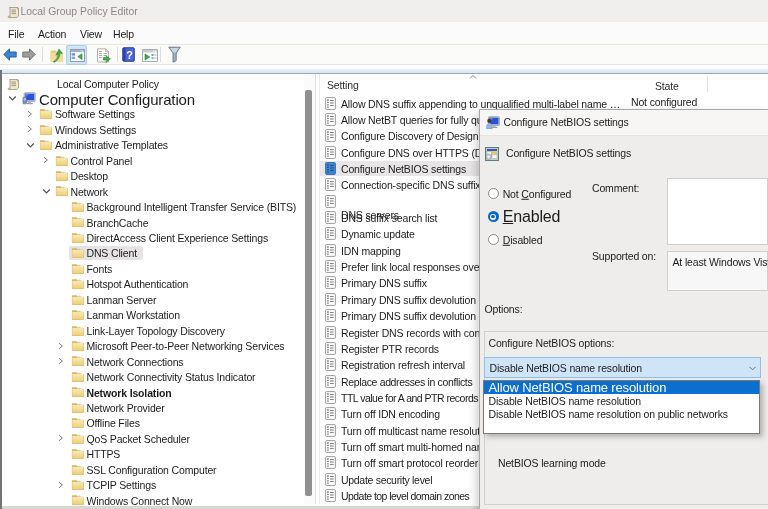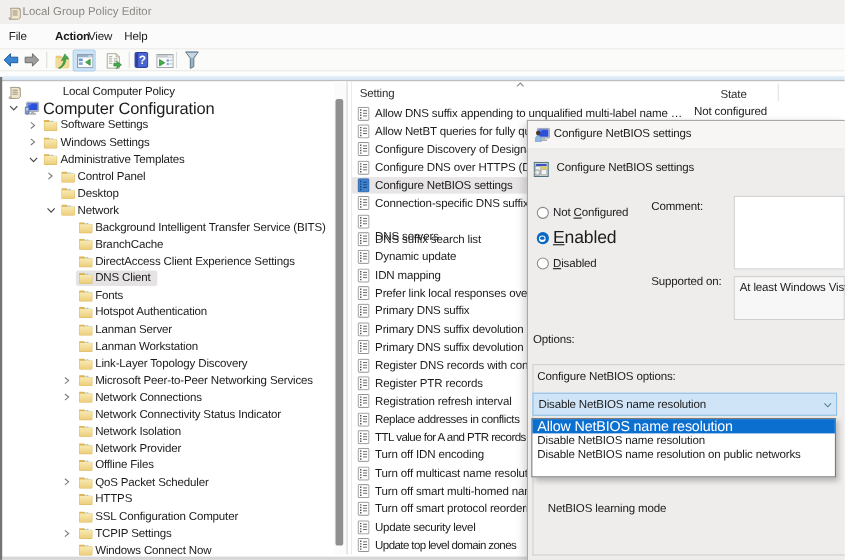--- a/index.html
+++ b/index.html
@@ -13,21 +13,21 @@
 <svg class="ab" style="left:7px;top:5px" width="13" height="14" viewBox="0 0 13 14">
 <path d="M2.5 2.5 H10 Q11.5 2.5 11.5 4 V11 Q10 13 8 12.5 H2 Q3.5 11.5 3 10 V4 Z" fill="#efe6cc" stroke="#9b9180" stroke-width="0.8"></path>
 <path d="M9 2.5 Q11.5 2 11 4.5" fill="#d9cba3" stroke="#9b9180" stroke-width="0.6"></path>
 <path d="M2 12.8 Q0.8 12.6 1.2 11.2 Q2.6 10.6 3 11.8 Q3.2 12.8 2 12.8Z" fill="#e3d7b5" stroke="#9b9180" stroke-width="0.6"></path>
 <path d="M4.5 5 H9 M4.5 6.8 H9 M4.5 8.6 H9" stroke="#8d8572" stroke-width="0.8"></path>
   </svg>
 <div class="t" style="left:20.5px;top:11.5px;font-size:10.4px;color:#8b8884;letter-spacing:0px;font-weight:normal;z-index:1;">Local Group Policy Editor</div>
 <div class="ab" style="left:0px;top:22px;width:768px;height:22.5px;background:#fbfbfb;z-index:0;"></div>
 <div class="ab" style="left:0px;top:44px;width:768px;height:0.8px;background:#e7e5e3;z-index:0;"></div>
 <div class="t" style="left:8px;top:33.5px;font-size:10.5px;color:#1a1a1a;letter-spacing:-0.15px;font-weight:normal;z-index:1;">File</div>
-<div class="t" style="left:38px;top:33.5px;font-size:10.5px;color:#1a1a1a;letter-spacing:-0.15px;font-weight:bold;z-index:1;margin-left:12px;">Action</div>
+<div class="t" style="left:38px;top:33.5px;font-size:10.5px;color:#1a1a1a;letter-spacing:-0.15px;font-weight:normal;z-index:1;">Action</div>
 <div class="t" style="left:80px;top:33.5px;font-size:10.5px;color:#1a1a1a;letter-spacing:-0.15px;font-weight:normal;z-index:1;">View</div>
 <div class="t" style="left:113px;top:33.5px;font-size:10.5px;color:#1a1a1a;letter-spacing:-0.15px;font-weight:normal;z-index:1;">Help</div>
 <div class="ab" style="left:0px;top:44.8px;width:768px;height:19px;background:#fbfbfa;z-index:0;"></div>
 <div class="ab" style="left:0px;top:63.6px;width:768px;height:0.9px;background:#e5e3e1;z-index:0;"></div>
 <div class="ab" style="left:0px;top:64.5px;width:768px;height:4px;background:#fdfdfd;z-index:0;"></div>
 <div class="ab" style="left:0px;top:68.5px;width:768px;height:4.5px;background:linear-gradient(#e9f0f8,#d2e4f4);z-index:0;"></div>
 <div class="ab" style="left:0px;top:73px;width:768px;height:1px;background:#a5a5a5;z-index:0;"></div>
 <div class="ab" style="left:0px;top:69.5px;width:2px;height:439.5px;background:#747474;z-index:3;"></div>
 <svg class="ab" style="left:3px;top:48px" width="14" height="13" viewBox="0 0 14 13">
 <path d="M6.5 0.8 L0.8 6.5 L6.5 12.2 V9 H13.2 V4 H6.5 Z" fill="#3a85d4" stroke="#1d5c9e" stroke-width="0.9"></path>
@@ -317,21 +317,21 @@
 <div class="t" style="left:86.5px;top:377.05px;font-size:10.5px;color:#1c1c1c;letter-spacing:-0.15px;font-weight:normal;z-index:1;">Network Connectivity Status Indicator</div>
 <svg class="ab" style="left:70.5px;top:386.3px" width="14" height="12" viewBox="0 0 14 12">
 <linearGradient id="fgr" x1="0" y1="0" x2="0" y2="1">
 <stop offset="0" stop-color="#f9eab2"></stop>
       <stop offset="1" stop-color="#ecce7c"></stop>
     </linearGradient>
 <path d="M1.3 1.2 H5.3 Q6.1 1.2 6.4 1.9 L6.8 2.7 H12.2 Q13 2.7 13 3.5 V10.1 Q13 11 12.2 11 H1.7 Q0.9 11 0.9 10.1 V1.9 Q0.9 1.2 1.3 1.2 Z" fill="#ddb559"></path>
 <rect x="7.1" y="1.7" width="2.4" height="1.1" rx="0.4" fill="#9fcbe0"></rect>
 <path d="M1.6 2.9 H12 Q12.55 2.9 12.55 3.5 V10 Q12.55 10.6 12 10.6 H1.8 Q1.3 10.6 1.3 10 V3.4 Q1.3 2.9 1.6 2.9 Z" fill="url(#fgr)"></path>
   </svg>
-<div class="t" style="left:86.5px;top:392.5px;font-size:10.5px;color:#1c1c1c;letter-spacing:-0.15px;font-weight:normal;z-index:1;">Network Isolation</div>
+<div class="t" style="left:86.5px;top:392.5px;font-size:10.5px;color:#1c1c1c;letter-spacing:-0.15px;font-weight:bold;z-index:1;">Network Isolation</div>
 <svg class="ab" style="left:70.5px;top:401.75px" width="14" height="12" viewBox="0 0 14 12">
 <linearGradient id="fgr" x1="0" y1="0" x2="0" y2="1">
 <stop offset="0" stop-color="#f9eab2"></stop>
       <stop offset="1" stop-color="#ecce7c"></stop>
     </linearGradient>
 <path d="M1.3 1.2 H5.3 Q6.1 1.2 6.4 1.9 L6.8 2.7 H12.2 Q13 2.7 13 3.5 V10.1 Q13 11 12.2 11 H1.7 Q0.9 11 0.9 10.1 V1.9 Q0.9 1.2 1.3 1.2 Z" fill="#ddb559"></path>
 <rect x="7.1" y="1.7" width="2.4" height="1.1" rx="0.4" fill="#9fcbe0"></rect>
 <path d="M1.6 2.9 H12 Q12.55 2.9 12.55 3.5 V10 Q12.55 10.6 12 10.6 H1.8 Q1.3 10.6 1.3 10 V3.4 Q1.3 2.9 1.6 2.9 Z" fill="url(#fgr)"></path>
   </svg>
 <div class="t" style="left:86.5px;top:407.95px;font-size:10.5px;color:#1c1c1c;letter-spacing:-0.15px;font-weight:normal;z-index:1;">Network Provider</div>

